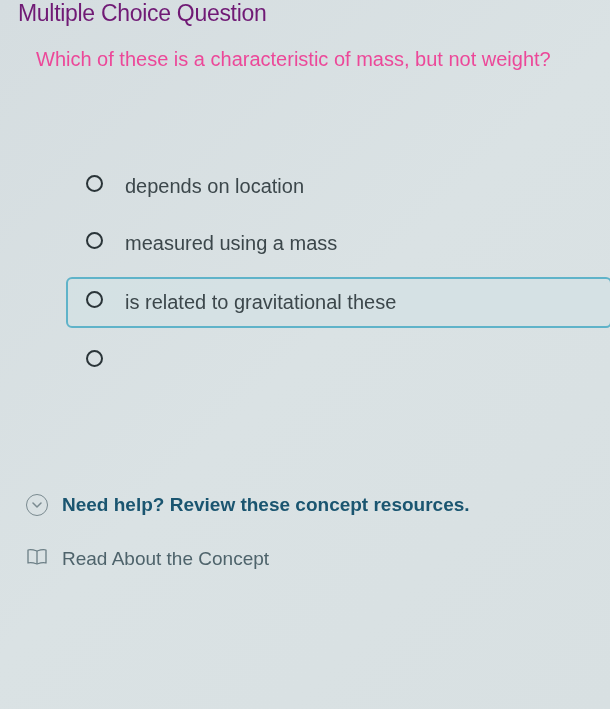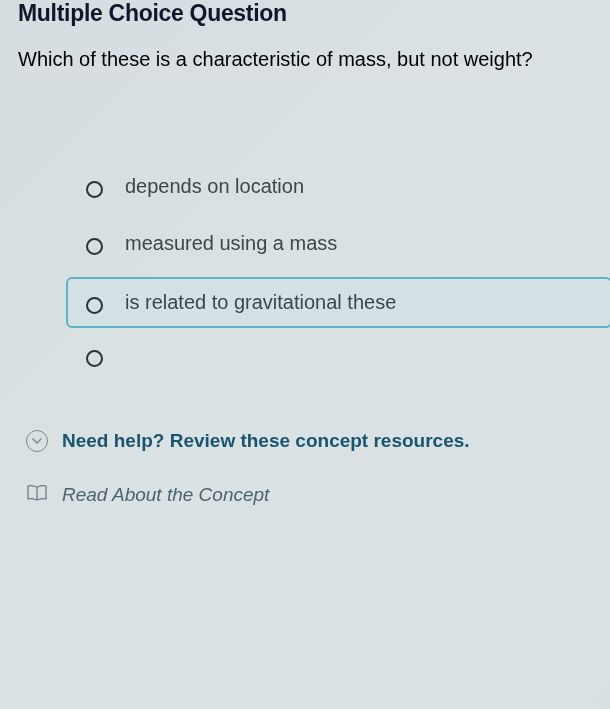--- a/index.html
+++ b/index.html
@@ -13,39 +13,40 @@
       background: linear-gradient(135deg, #d5dde0 0%, #dae2e4 50%, #d8e0e2 100%);
       font-family: -apple-system, BlinkMacSystemFont, "Segoe UI", Helvetica, Arial, sans-serif;
       overflow: hidden;
       position: relative;
     }
     .container {
       padding: 0 18px;
     }
     .header-title {
       font-size: 23px;
-      font-weight: 700;
-      color: #0f172a;
+      font-weight: 400;
+      color: #701a75;
       padding-top: 0;
       margin-bottom: 18px;
       letter-spacing: -0.3px;
     }
     .question-text {
       font-size: 20px;
-      color: #000000;
+      color: #ec4899;
       font-weight: 400;
       margin-bottom: 90px;
       line-height: 1.4;
+      margin-left: 18px;
     }
     .options {
       padding-left: 50px;
     }
     .option-row {
       display: flex;
-      align-items: flex-end;
+      align-items: flex-start;
       padding: 12px 10px 12px 18px;
       margin-bottom: 10px;
       cursor: pointer;
       border-radius: 6px;
     }
     .option-row.selected {
       border: 2px solid #5fb3c9;
       background: rgba(210, 225, 228, 0.6);
       margin-left: -2px;
       margin-right: -20px;
@@ -59,21 +60,21 @@
       margin-right: 22px;
       flex-shrink: 0;
       background: transparent;
     }
     .option-label {
       font-size: 20px;
       color: #3c474b;
       font-weight: 400;
     }
     .help-section {
-      margin-top: 51px;
+      margin-top: 115px;
       padding-left: 8px;
     }
     .help-row {
       display: flex;
       align-items: center;
       margin-bottom: 32px;
     }
     .chevron-circle {
       width: 22px;
       height: 22px;
@@ -91,21 +92,20 @@
     }
     .help-text {
       font-size: 19px;
       font-weight: 600;
       color: #1a5570;
     }
     .read-row {
       display: flex;
       align-items: center;
       padding-left: 0px;
-      font-style: italic;
     }
     .book-icon {
       margin-right: 14px;
       flex-shrink: 0;
     }
     .book-icon svg {
       width: 22px;
       height: 18px;
     }
     .read-text {

